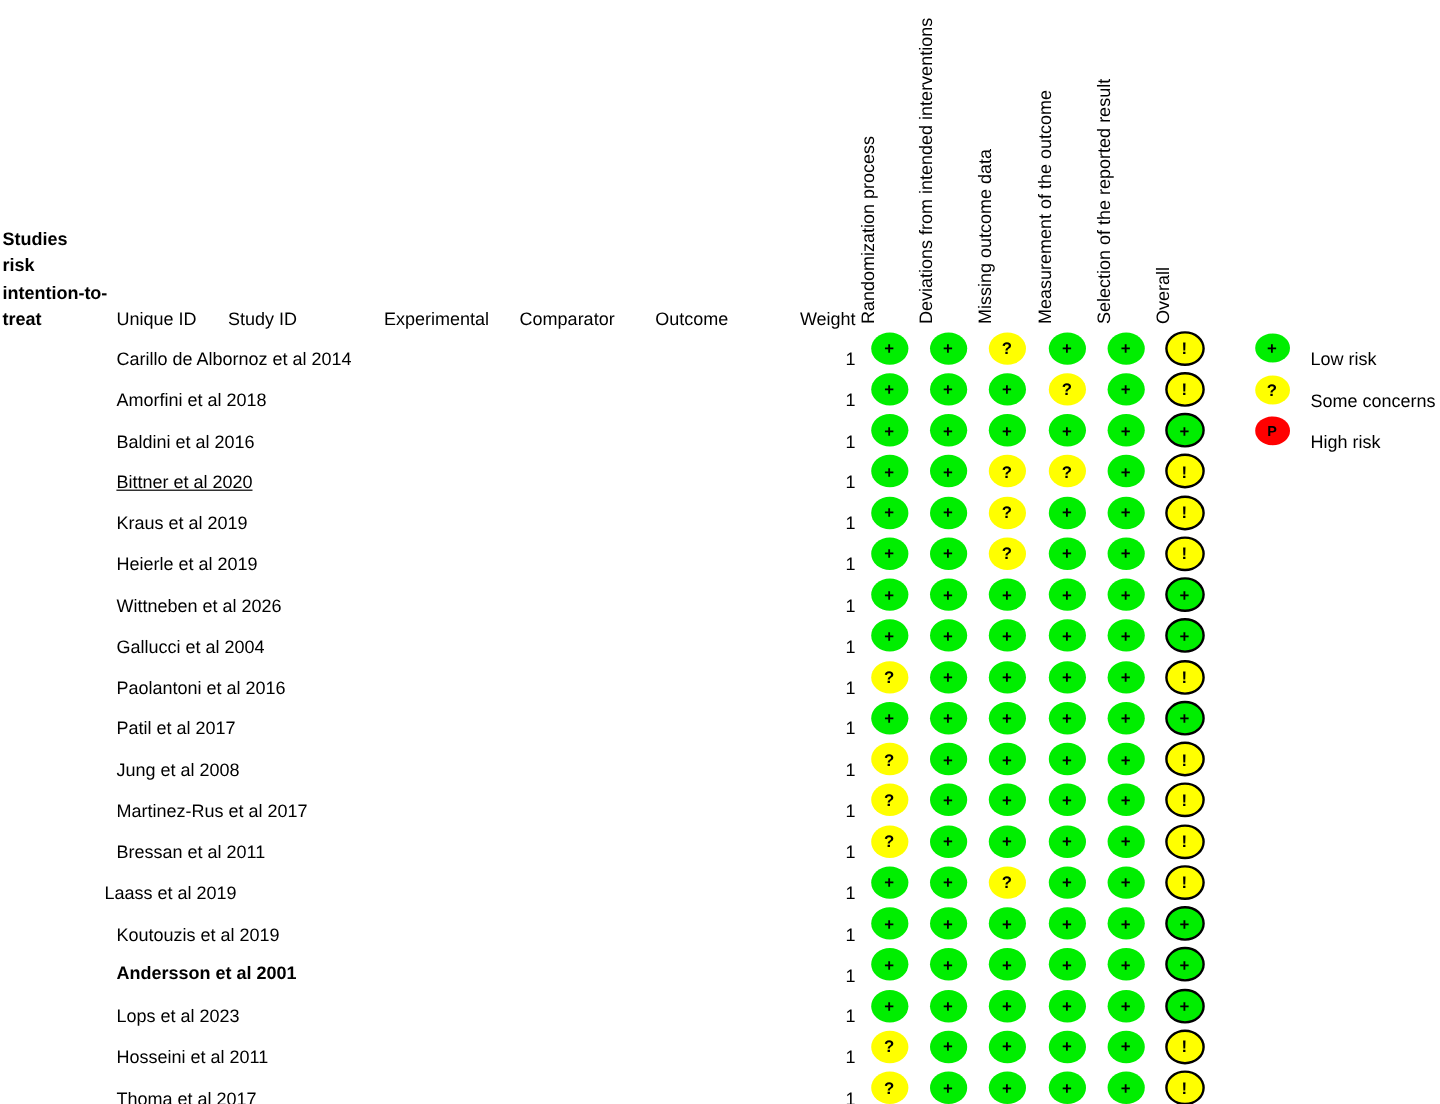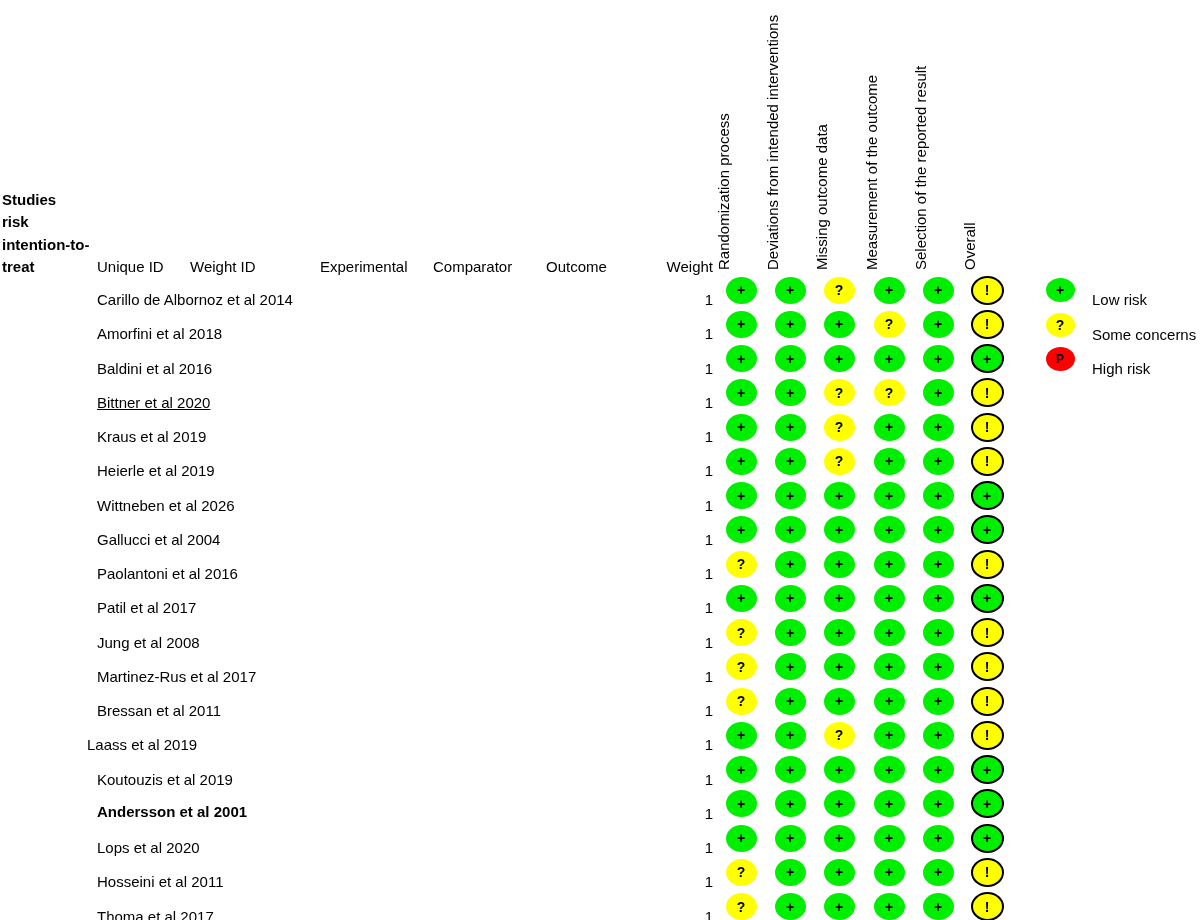--- a/index.html
+++ b/index.html
@@ -40,21 +40,21 @@
 
   <div>
     <div class="titleline" style="top:192px">Studies</div>
     <div class="titleline" style="top:214.3px">risk</div>
     <div class="titleline" style="top:236.6px">intention-to-</div>
     <div class="titleline" style="top:258.9px">treat</div>
   </div>
 
   <div>
     <div class="hdr" style="left:97px;top:259px">Unique ID</div>
-    <div class="hdr" style="left:190px;top:259px">Weight ID</div>
+    <div class="hdr" style="left:190px;top:259px">Study ID</div>
     <div class="hdr" style="left:320px;top:259px">Experimental</div>
     <div class="hdr" style="left:433px;top:259px">Comparator</div>
     <div class="hdr" style="left:546px;top:259px">Outcome</div>
     <div class="hdr wt" style="left:640px;top:259px">Weight</div>
   </div>
 
   <div>
       <div class="vlabel" style="left: 732px; top: 254px;">Randomization process</div>
       <div class="vlabel" style="left: 781px; top: 254px;">Deviations from intended interventions</div>
       <div class="vlabel" style="left: 830px; top: 254px;">Missing outcome data</div>
@@ -185,21 +185,21 @@
       <div class="dot domain low" style="left: 922.5px; top: 756px; background: rgb(0, 238, 0);">+</div>
       <div class="dot overall low" style="left: 970.5px; top: 755px; background: rgb(0, 238, 0);">+</div>
       <div class="cell" style="left: 97px; top: 804px; font-weight: bold;">Andersson et al 2001</div>
       <div class="cell wt" style="left: 640px; top: 805.75px;">1</div>
       <div class="dot domain low" style="left: 725.5px; top: 790.25px; background: rgb(0, 238, 0);">+</div>
       <div class="dot domain low" style="left: 774.5px; top: 790.25px; background: rgb(0, 238, 0);">+</div>
       <div class="dot domain low" style="left: 823.5px; top: 790.25px; background: rgb(0, 238, 0);">+</div>
       <div class="dot domain low" style="left: 873.5px; top: 790.25px; background: rgb(0, 238, 0);">+</div>
       <div class="dot domain low" style="left: 922.5px; top: 790.25px; background: rgb(0, 238, 0);">+</div>
       <div class="dot overall low" style="left: 970.5px; top: 789.25px; background: rgb(0, 238, 0);">+</div>
-      <div class="cell" style="left: 97px; top: 840px;">Lops et al 2020</div>
+      <div class="cell" style="left: 97px; top: 840px;">Lops et al 2023</div>
       <div class="cell wt" style="left: 640px; top: 840px;">1</div>
       <div class="dot domain low" style="left: 725.5px; top: 824.5px; background: rgb(0, 238, 0);">+</div>
       <div class="dot domain low" style="left: 774.5px; top: 824.5px; background: rgb(0, 238, 0);">+</div>
       <div class="dot domain low" style="left: 823.5px; top: 824.5px; background: rgb(0, 238, 0);">+</div>
       <div class="dot domain low" style="left: 873.5px; top: 824.5px; background: rgb(0, 238, 0);">+</div>
       <div class="dot domain low" style="left: 922.5px; top: 824.5px; background: rgb(0, 238, 0);">+</div>
       <div class="dot overall low" style="left: 970.5px; top: 823.5px; background: rgb(0, 238, 0);">+</div>
       <div class="cell" style="left: 97px; top: 874.25px;">Hosseini et al 2011</div>
       <div class="cell wt" style="left: 640px; top: 874.25px;">1</div>
       <div class="dot domain concerns" style="left: 725.5px; top: 858.75px; background: rgb(255, 255, 0);">?</div>

